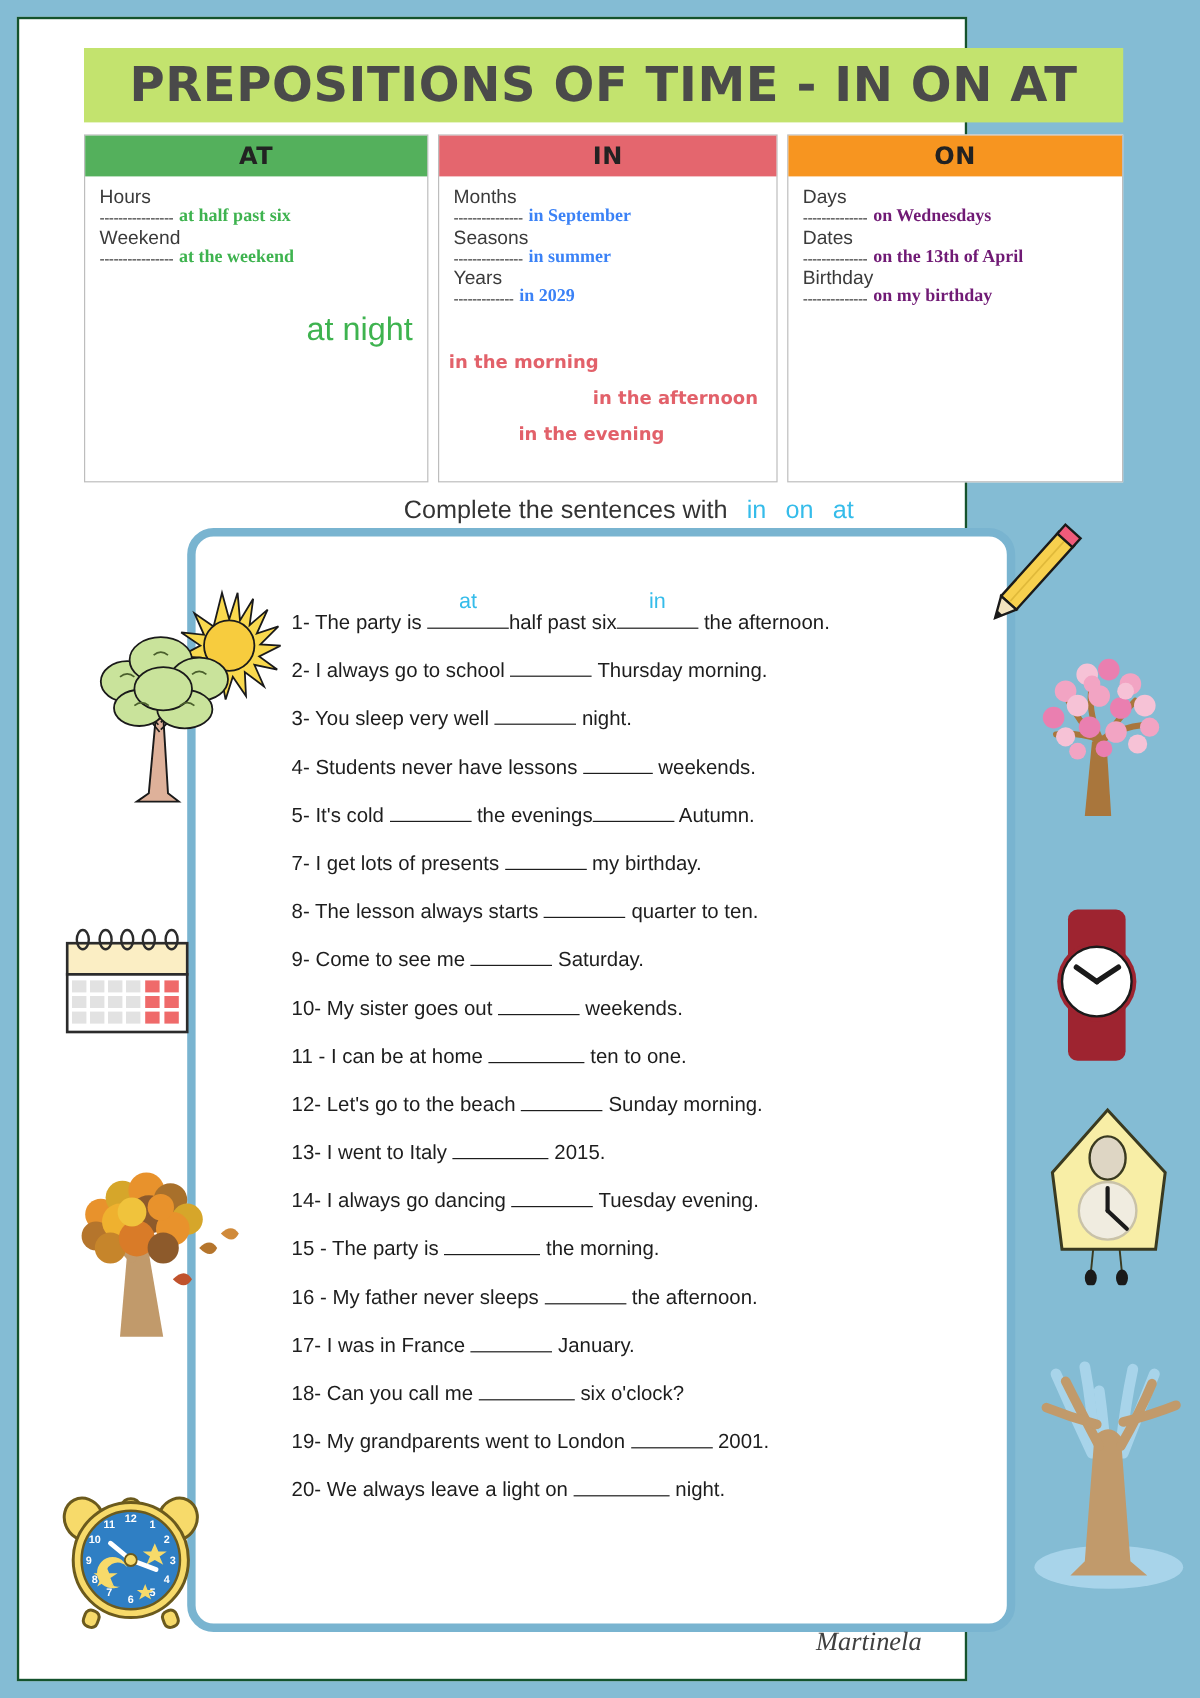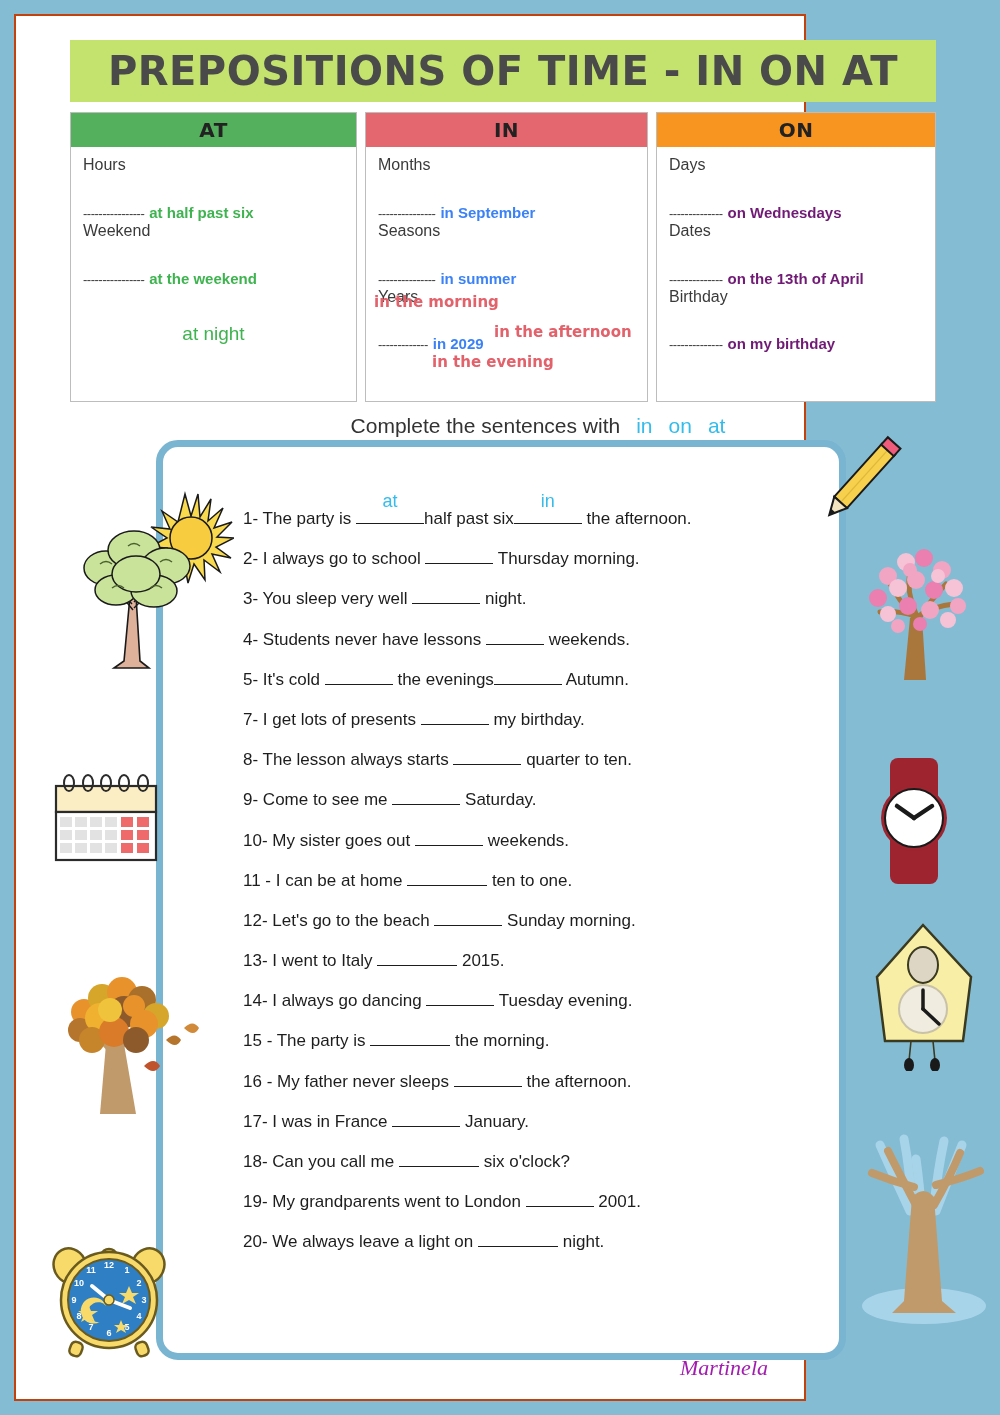--- a/index.html
+++ b/index.html
@@ -7,21 +7,21 @@
     width: 1000px; height: 1415px;
     background: #84bcd4;
     font-family: "Liberation Sans", sans-serif;
     overflow: hidden;
   }
   .page-frame {
     position: absolute;
     left: 14px; top: 14px;
     width: 792px; height: 1387px;
     background: #ffffff;
-    border: 2px solid #c2410c;
+    border: 2px solid #14532d;
   }
 
   
   .title-banner {
     position: absolute;
     left: 54px; top: 24px;
     width: 866px; height: 62px;
     background: #c3e36e;
     display: flex; align-items: center; justify-content: center;
   }
@@ -73,43 +73,42 @@
     display: flex; align-items: flex-end; gap: 5px;
     margin-top: -2px;
   }
   .dashes {
     font-family: "Liberation Sans", sans-serif;
     font-size: 13px; letter-spacing: -0.5px;
     color: #3a3a3a;
     white-space: nowrap;
   }
   .pair-value {
-    font-family: Liberation Sans, sans-serif;
+    font-family: Liberation Serif, serif;
     font-weight: bold; font-size: 15px;
     white-space: nowrap;
-    margin-top: 32px;
   }
   .v-green  { color: #3eb34f; }
   .v-red    { color: #3b82f6; }
   .v-orange { color: #701a75; }
 
   .big-center {
     font-family: "Liberation Sans", sans-serif;
-    font-size: 19px; color: #3eb34f;
-    text-align: center;
+    font-size: 27px; color: #3eb34f;
+    text-align: right;
     margin-top: 36px;
   }
   .extra-a { position: absolute; left: 8px;  top: 146px;  font-family:"DejaVu Sans",sans-serif; font-weight:bold; font-size:15px; color:#e2616a; }
   .extra-b { position: absolute; left: 128px; top: 176px; font-family:"DejaVu Sans",sans-serif; font-weight:bold; font-size:15px; color:#e2616a; }
   .extra-c { position: absolute; left: 66px;  top: 206px; font-family:"DejaVu Sans",sans-serif; font-weight:bold; font-size:15px; color:#e2616a; }
 
   
   .instruction {
     position: absolute;
-    left: 272px; top: 398px;
+    left: 258px; top: 398px;
     width: 500px;
     text-align: center;
     font-family: "Liberation Sans", sans-serif;
     font-size: 21px; color: #333;
     white-space: nowrap;
   }
   .instruction .kw { color: #35bcea; margin-left: 16px; }
 
   
   .answer-box {
@@ -166,21 +165,21 @@
   .cuckoo       { left: 855px; top: 905px; width: 105px; height: 150px; }
   .tree-winter  { left: 838px; top: 1085px; width: 140px; height: 225px; }
 
   
   .signature {
     position: absolute;
     right: 36px; bottom: 18px;
     font-family: "Liberation Serif", serif;
     font-style: italic;
     font-size: 22px;
-    color: #a21caf;
+    color: #404040;
     margin-left: 48px;
   }
 </style>
 </head>
 <body>
 
 <div class="page-frame">
 
   <div class="title-banner">
     <div class="title-text">PREPOSITIONS OF TIME - IN  ON  AT</div>

